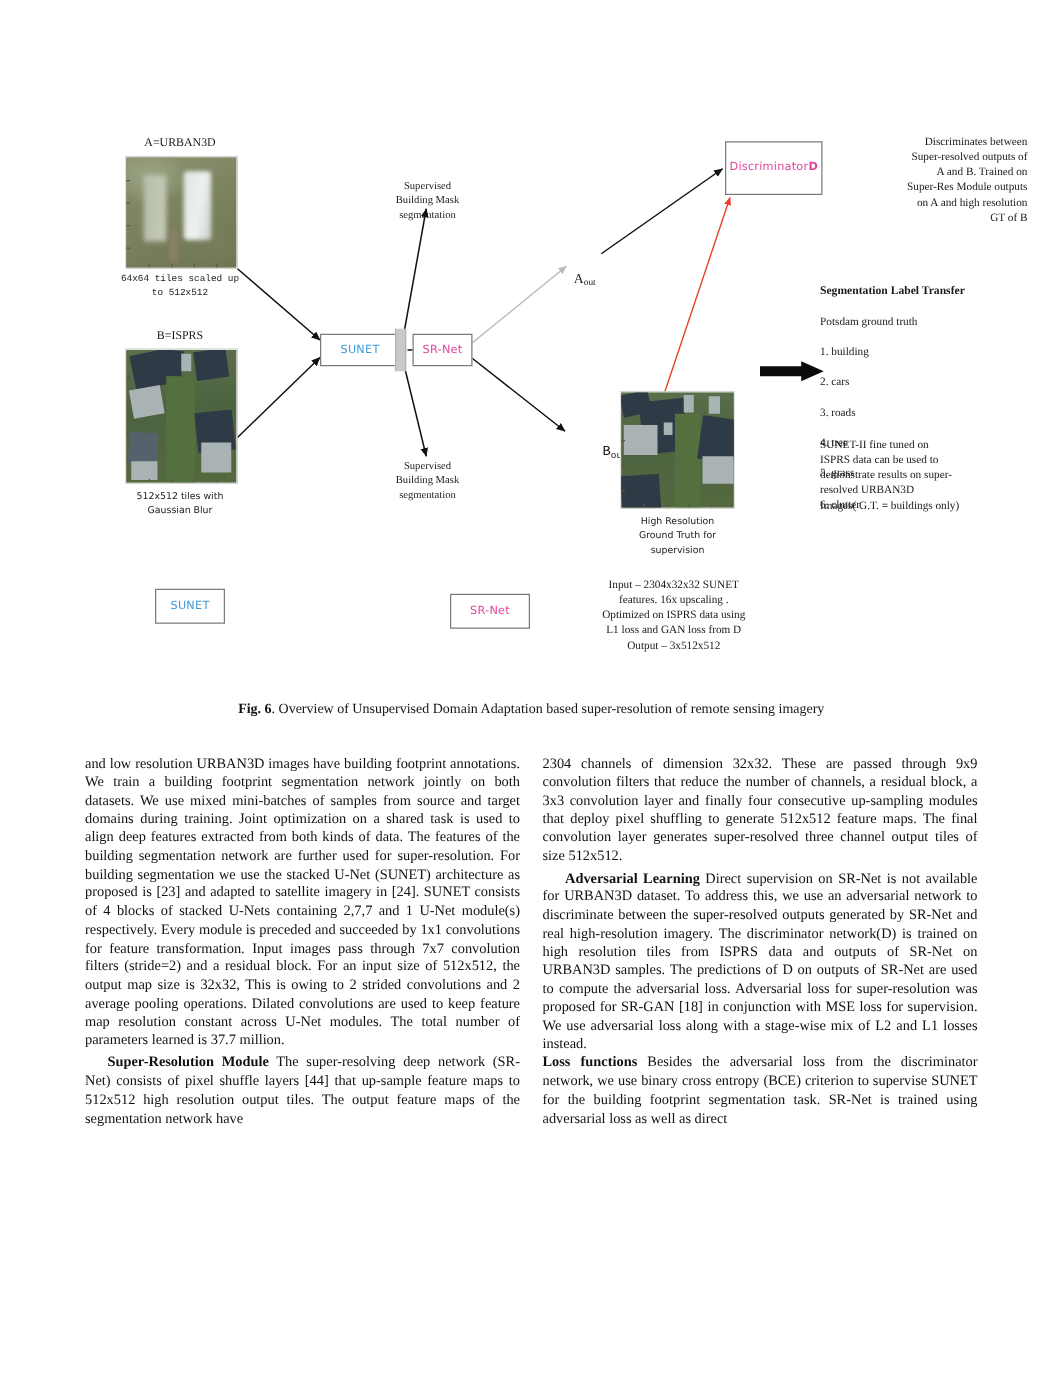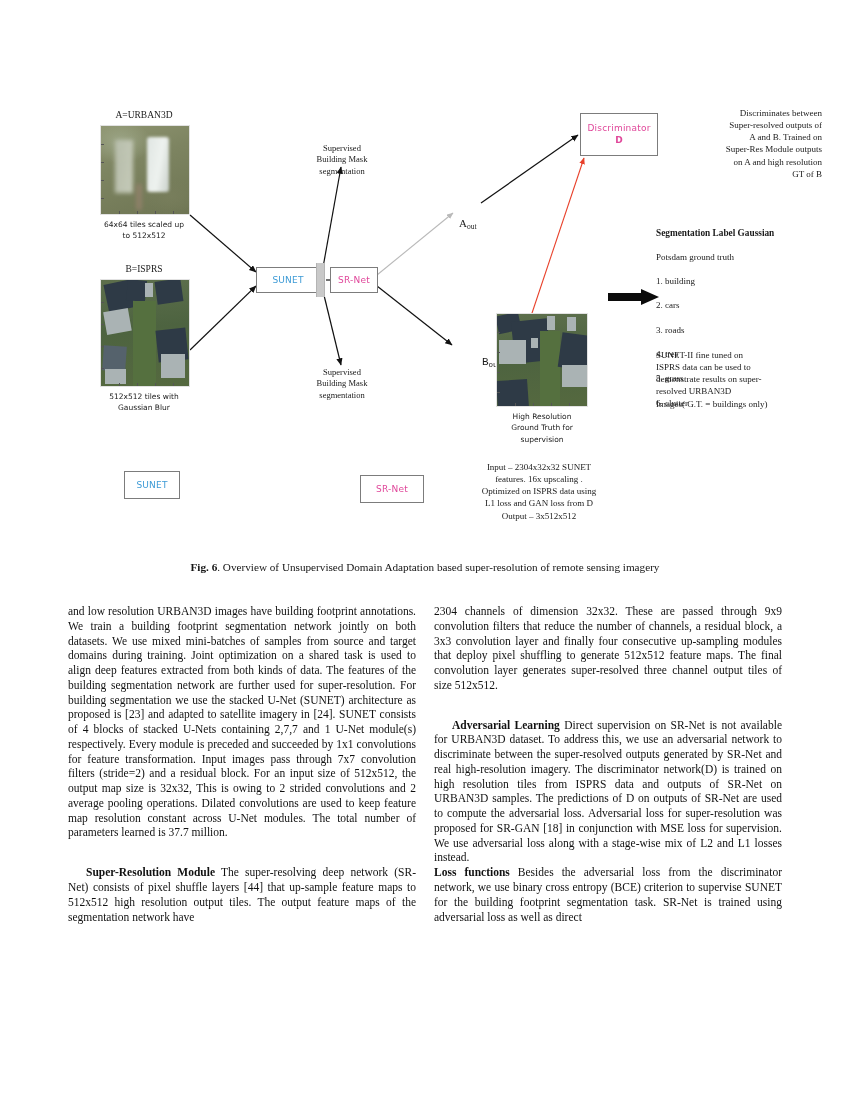--- a/index.html
+++ b/index.html
@@ -104,21 +104,21 @@
     display: flex;
     align-items: center;
     justify-content: center;
     font-family: "DejaVu Sans", sans-serif;
     font-size: 9px;
     letter-spacing: .2px;
     box-sizing: border-box;
   }
   .netbox.sunet { color: #3e9bd6; }
   .netbox.srnet { color: #e0479a; }
-  .netbox.disc  { color: #e0479a; flex-direction: column; line-height: 1.25; }
+  .netbox.disc  { color: #e0479a; flex-direction: row; line-height: 1.25; }
   .netbox.disc b { font-weight: bold; }
 
   .sunet-bar {
     position: absolute;
     background: #c9c9c9;
     border-left: 1px solid #b4b4b4;
     border-right: 1px solid #b4b4b4;
   }
 
   
@@ -175,21 +175,21 @@
     font-family: "Liberation Serif", serif;
     font-size: 11.5px;
     line-height: 1.285;
     text-align: justify;
     text-justify: inter-word;
     color: #111;
   }
   .col-left  { left: 68px; }
   .col-right { left: 434px; }
   .col p { margin: 0 0 0 0; }
-  .col p.indent { text-indent: 18px; margin-top: 25px; }
+  .col p.indent { text-indent: 18px; margin-top: 3px; }
   .col p.tight { margin-top: 0; }
   .col b { font-weight: bold; }
 </style>
 </head>
 <body>
 
 <div class="page">
 
   <div class="figure">
 
@@ -240,21 +240,21 @@
       <div class="tick-v" style="left:0; top:18px;"></div>
       <div class="tick-v" style="left:0; top:36px;"></div>
       <div class="tick-v" style="left:0; top:54px;"></div>
       <div class="tick-v" style="left:0; top:72px;"></div>
       <div class="tick-h" style="left:18px; bottom:0;"></div>
       <div class="tick-h" style="left:36px; bottom:0;"></div>
       <div class="tick-h" style="left:54px; bottom:0;"></div>
       <div class="tick-h" style="left:72px; bottom:0;"></div>
     </div>
 
-    <div class="flab sans" style="left:84px; top:124px; width:120px;">64x64 tiles scaled up
+    <div class="flab sans" style="left:84px; top:124px; width:120px;font-family:Liberation Mono, monospace;">64x64 tiles scaled up
 to 512x512</div>
 
     <div class="flab" style="left:96px; top:168px; width:96px; font-size:9.5px;">B=ISPRS</div>
 
     <div class="thumb thumb-b" style="left:100px; top:184px; width:88px; height:106px;">
       <div class="scene"></div>
       <div class="roof" style="left:6%;  top:2%;  width:30%; height:26%; transform:rotate(-12deg);"></div>
       <div class="roof light" style="left:4%; top:28%; width:28%; height:22%; transform:rotate(-10deg);"></div>
       <div class="roof" style="left:30%; top:0%;  width:22%; height:20%; transform:rotate(6deg);"></div>
       <div class="roof light" style="left:50%; top:3%;  width:9%;  height:13%;"></div>
@@ -329,21 +329,21 @@
       <div class="tick-h" style="left:18px; bottom:0;"></div>
       <div class="tick-h" style="left:36px; bottom:0;"></div>
       <div class="tick-h" style="left:54px; bottom:0;"></div>
       <div class="tick-h" style="left:72px; bottom:0;"></div>
     </div>
 
     <div class="flab sans" style="left:486px; top:316px; width:112px;">High Resolution
 Ground Truth for
 supervision</div>
 
-    <div class="flab left serif-title" style="left:656px; top:132px; width:170px; font-size:9.3px;">Segmentation Label Gaussian</div>
+    <div class="flab left serif-title" style="left:656px; top:132px; width:170px; font-size:9.3px;">Segmentation Label Transfer</div>
 
     <div class="flab left" style="left:656px; top:156px; width:170px; font-size:9px;">Potsdam ground truth</div>
 
     <div class="flab left" style="left:656px; top:168px; width:170px; font-size:9px;">
       <div>1.  building</div>
       <div>2.  cars</div>
       <div>3.  roads</div>
       <div>4.  tree</div>
       <div>5.  grass</div>
       <div>6.  clutter</div>

